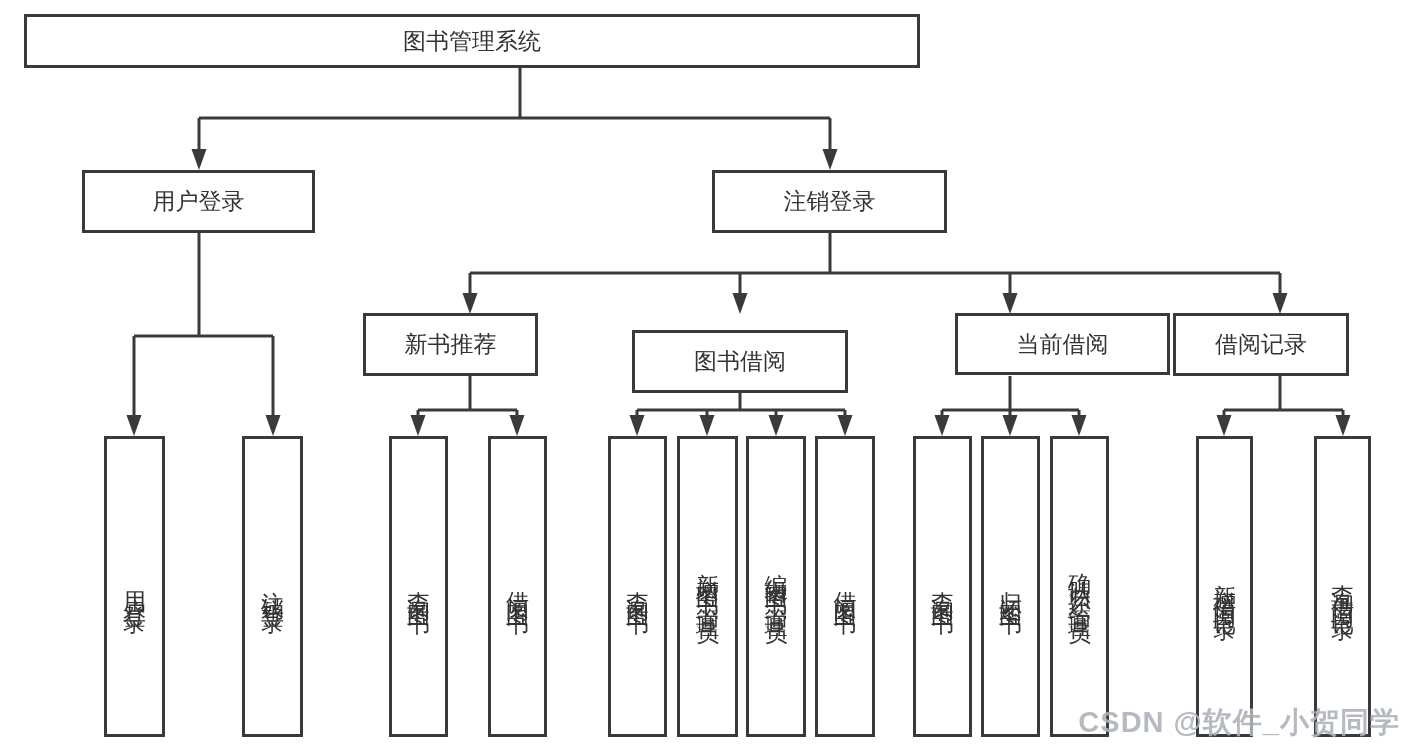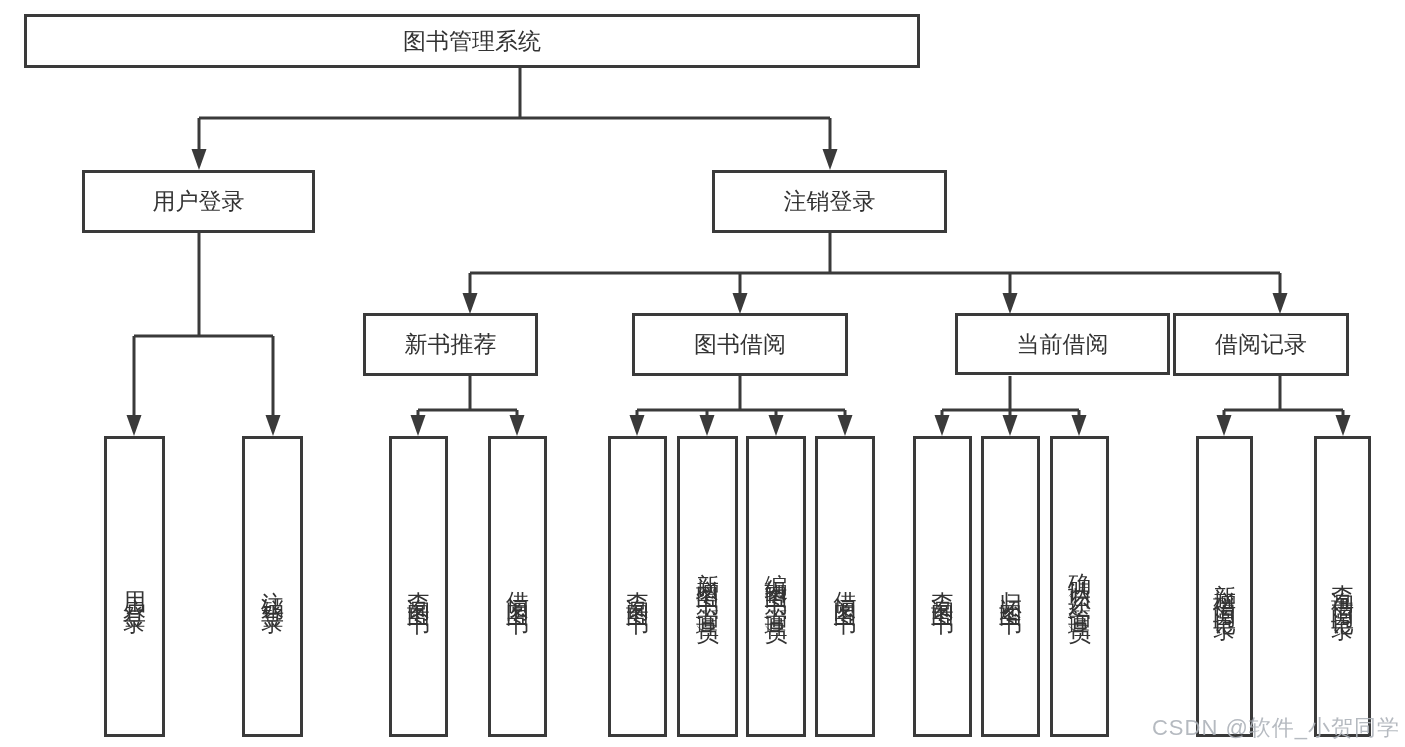--- a/index.html
+++ b/index.html
@@ -21,22 +21,22 @@
     display:flex; align-items:center; justify-content:center;
     font-size:23px; color:var(--text); z-index:2;
   }
   .node span{line-height:1.15; white-space:nowrap;}
   .node.v span{
     writing-mode:vertical-lr; text-orientation:mixed;
     letter-spacing:7px; line-height:1;
   }
   .watermark{
     position:absolute; right:5px; bottom:4px; z-index:5;
-    font-size:22px; color:var(--watermark); opacity:.9;
-    letter-spacing:1px; white-space:nowrap;
+    font-size:29px; color:var(--watermark); opacity:.9;
+    letter-spacing:1px; white-space:nowrap;font-weight:bold;
   }
 </style>
 </head>
 <body>
 
 <div class="stage">
 
   <svg class="connectors" viewBox="0 0 1405 747" xmlns="http://www.w3.org/2000/svg" aria-hidden="true">
 
     <path d="M520 68 V118 M199 118 H830 M199 118 V151 M830 118 V151"></path>
@@ -80,21 +80,21 @@
   <div class="node" style="left:82px;top:170px;width:233px;height:63px">
     <span>用户登录</span>
   </div>
   <div class="node" style="left:712px;top:170px;width:235px;height:63px">
     <span>注销登录</span>
   </div>
 
   <div class="node" style="left:363px;top:313px;width:175px;height:63px">
     <span>新书推荐</span>
   </div>
-  <div class="node" style="left:632px;top:313px;width:216px;height:63px">
+  <div class="node" style="left:632px;top:330px;width:216px;height:63px">
     <span>图书借阅</span>
   </div>
   <div class="node" style="left:955px;top:313px;width:215px;height:62px">
     <span>当前借阅</span>
   </div>
   <div class="node" style="left:1173px;top:313px;width:176px;height:63px">
     <span>借阅记录</span>
   </div>
 
   <div class="node v" style="left:104px;top:436px;width:61px;height:301px">

